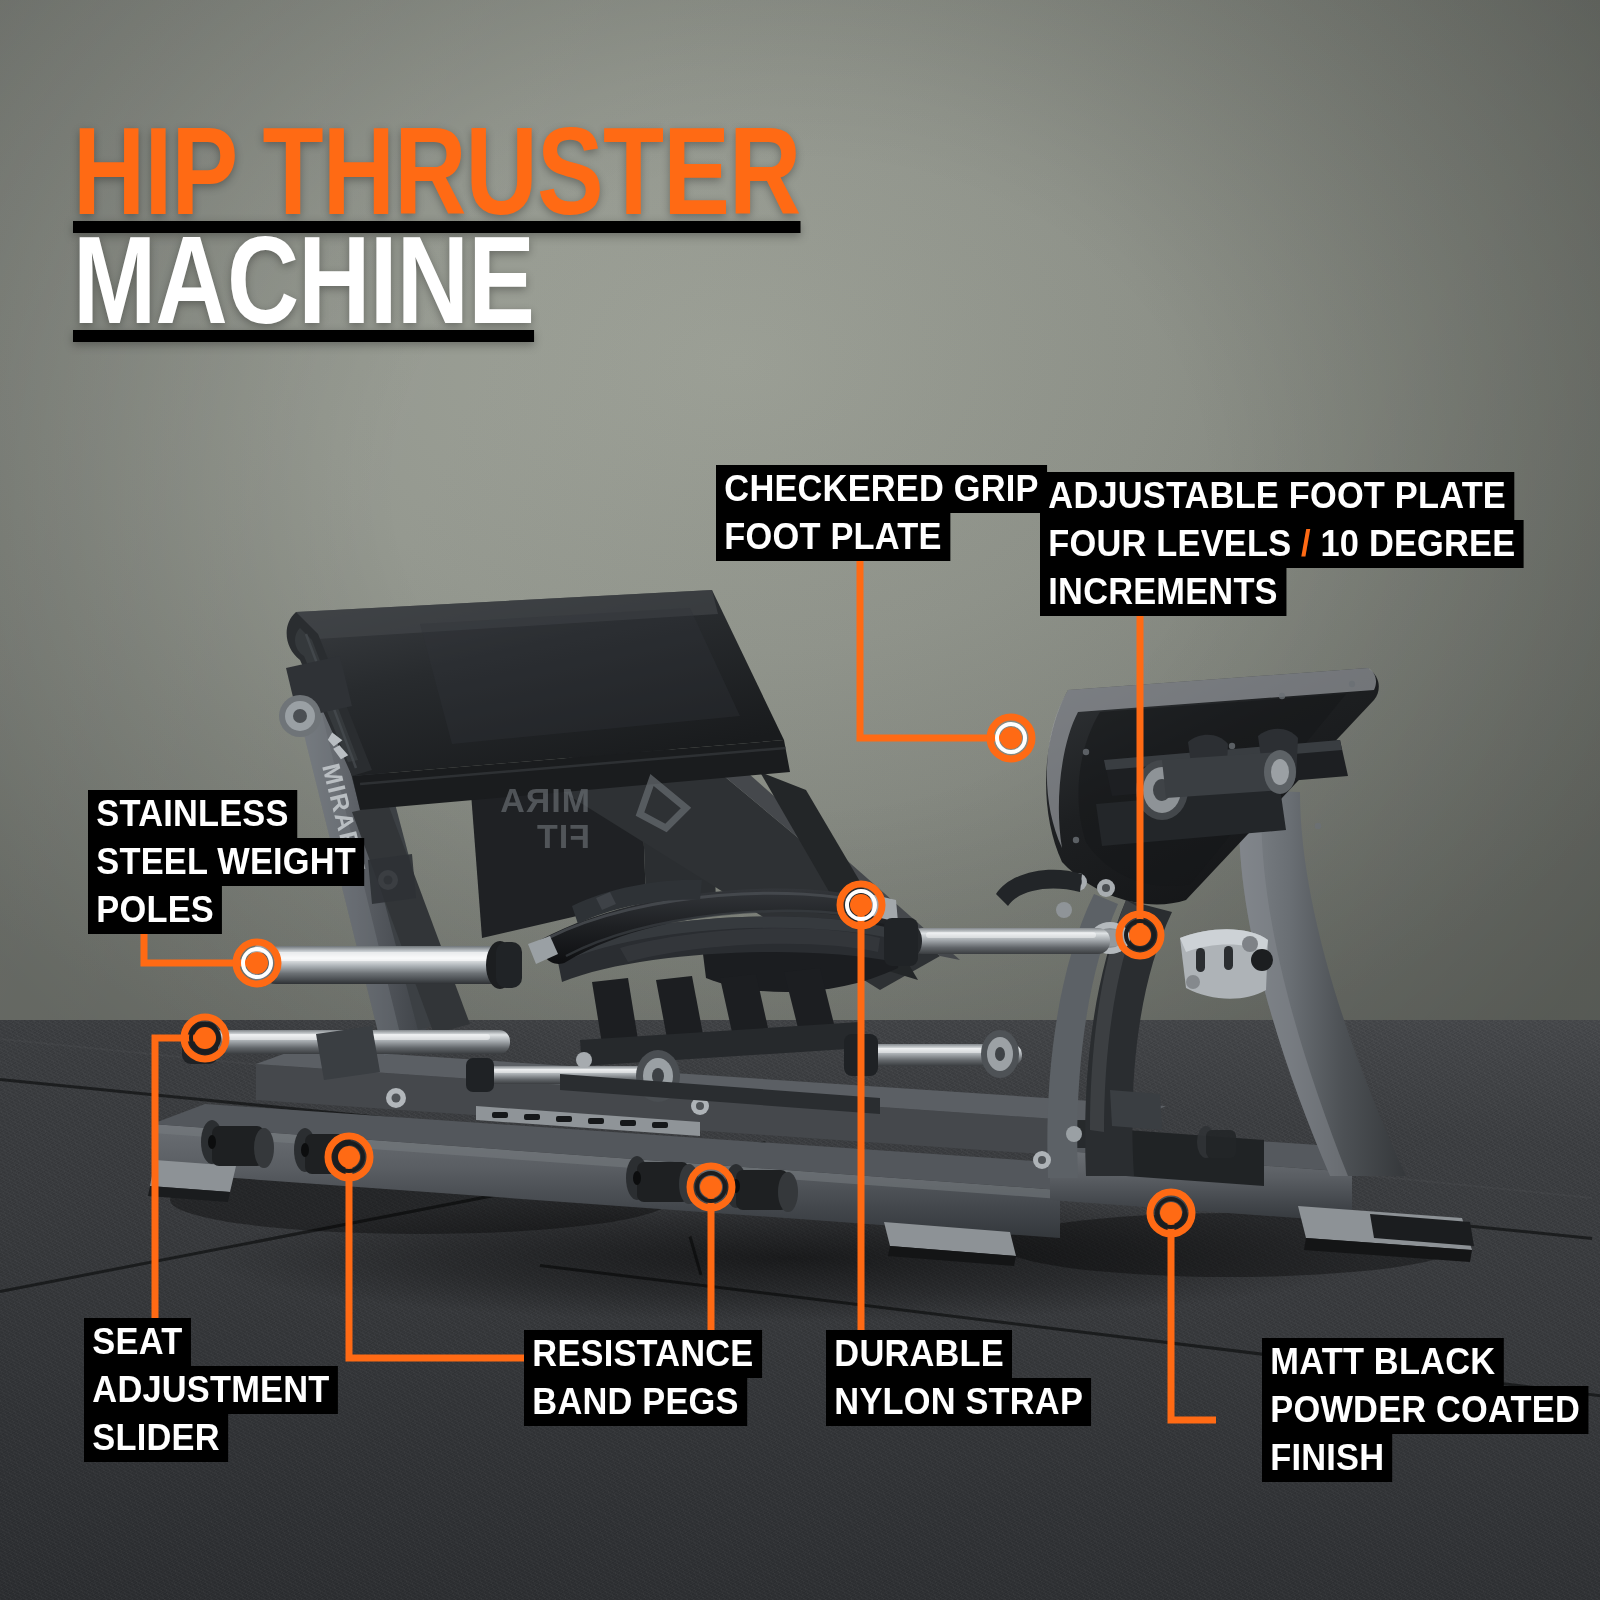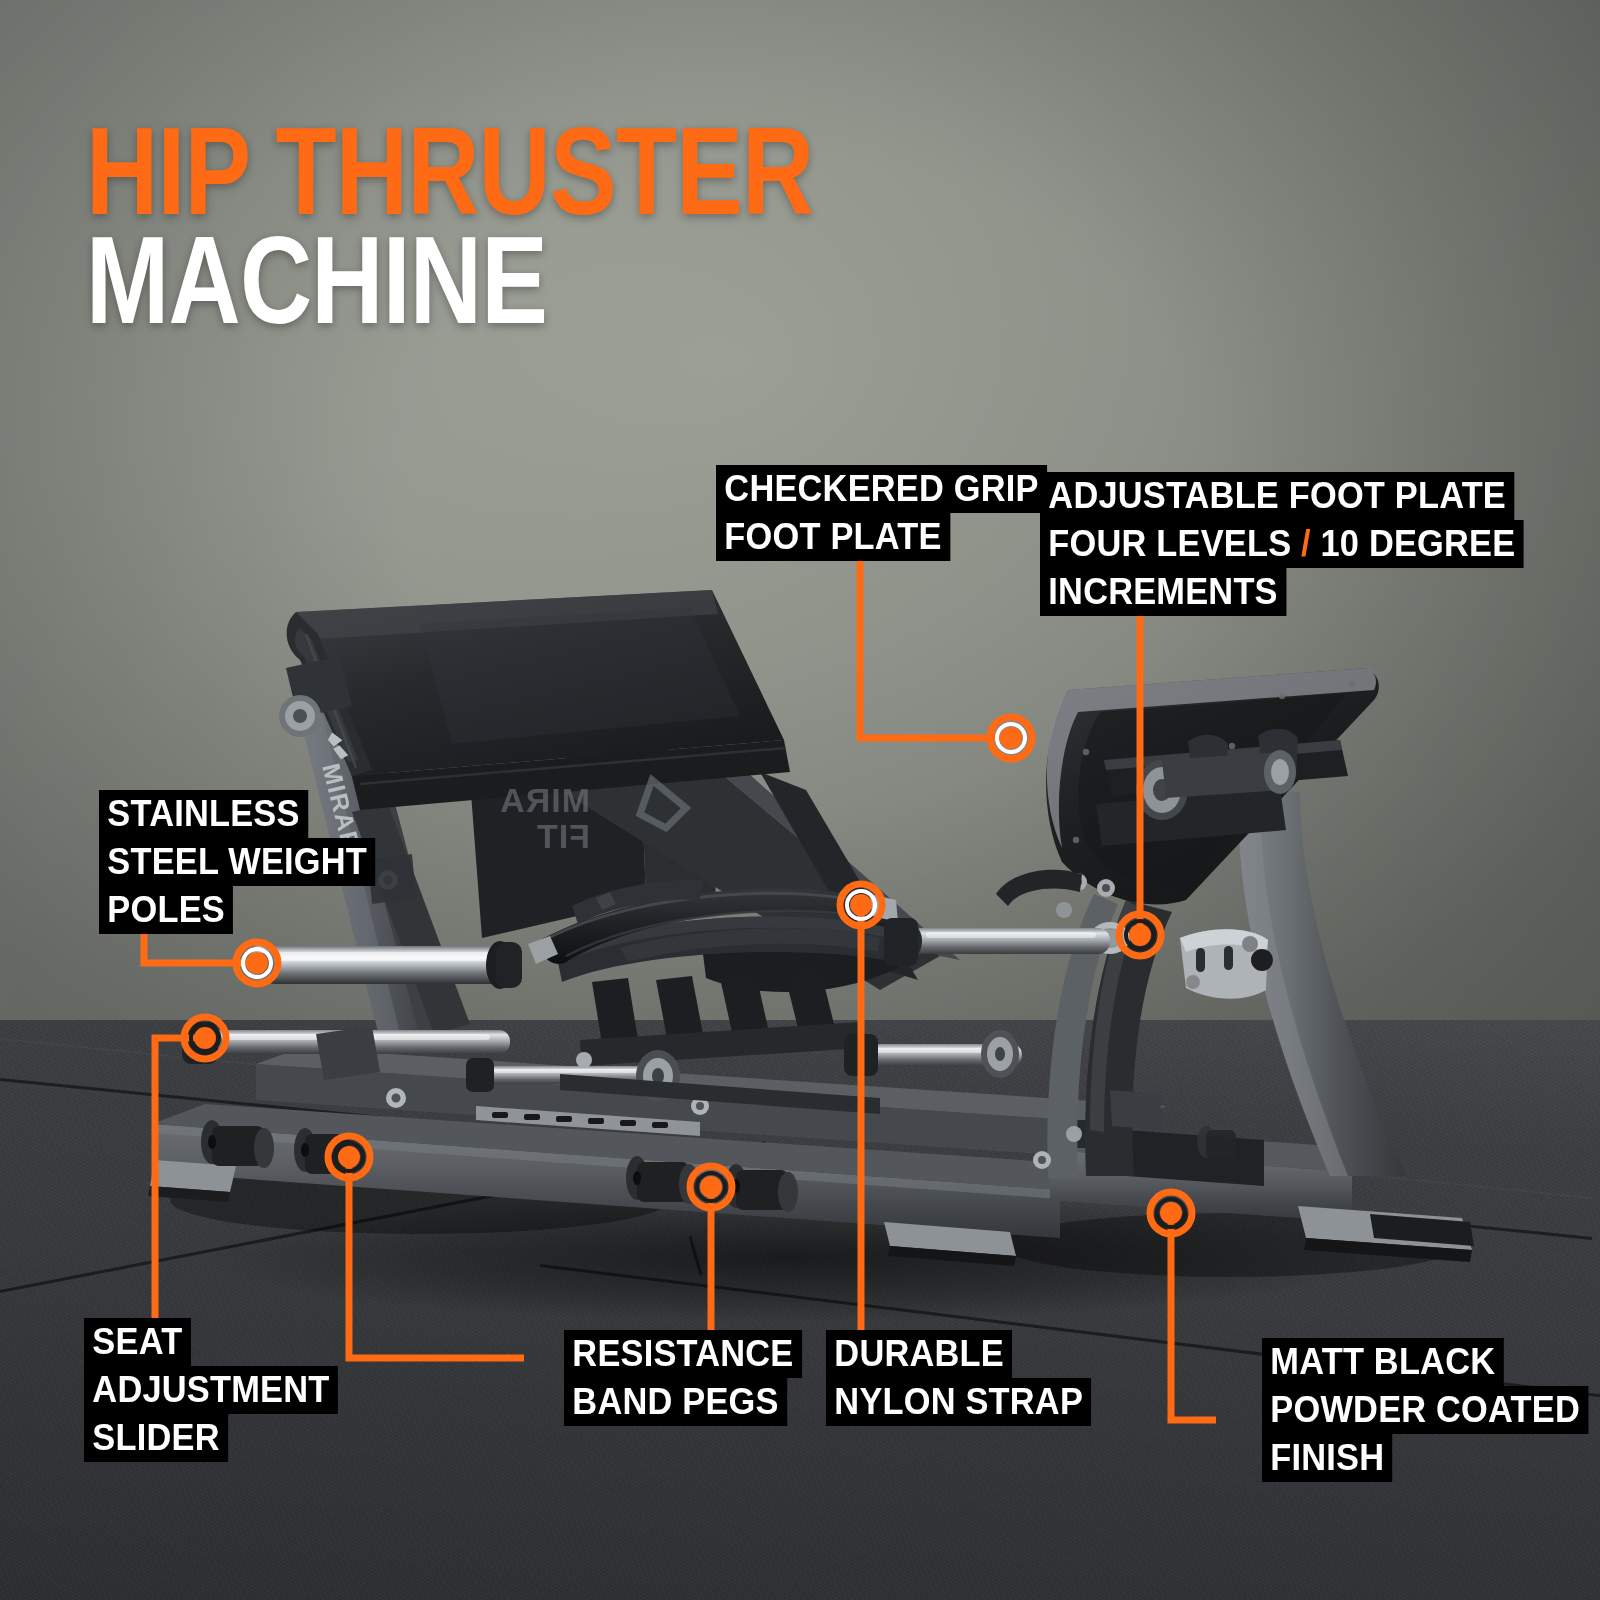--- a/index.html
+++ b/index.html
@@ -40,21 +40,21 @@
       repeating-linear-gradient(71deg, rgba(255,255,255,.018) 0 1px, rgba(0,0,0,0) 1px 5px);
     opacity:.85;
   }
   .floor-seam { position:absolute; background:rgba(10,11,12,.62); }
   .floor-seam.hl { background:rgba(255,255,255,.055); }
 
   
   #photo { position:absolute; left:0; top:0; width:1600px; height:1600px; }
 
   
-  .title-block { position:absolute; left:86px; top:118px; }
+  .title-block { position:absolute; left:73px; top:118px;text-decoration:underline; }
   .t-line {
     display:block;
     font-family:"Liberation Sans Narrow","Liberation Sans", sans-serif;
     font-weight:700;
     letter-spacing:-1px;
     line-height:.84;
     transform:scaleX(.80);
     transform-origin:left top;
     white-space:nowrap;
     text-shadow:0 3px 10px rgba(0,0,0,.30);
@@ -509,33 +509,33 @@
   <div class="callout" style="left:1040px;top:472px;text-decoration:underline;">
     <span class="ln">ADJUSTABLE FOOT PLATE</span>
     <span class="ln">
         <span>FOUR LEVELS </span>
         <span class="sep">/</span>
         <span> 10 DEGREE</span>
       </span>
     <span class="ln">INCREMENTS</span>
   </div>
 
-  <div class="callout" style="left:88px;top:790px;margin-left:11px;">
+  <div class="callout" style="left:88px;top:790px;">
     <span class="ln">STAINLESS</span>
     <span class="ln">STEEL WEIGHT</span>
     <span class="ln">POLES</span>
   </div>
 
   <div class="callout" style="left:84px;top:1318px;text-align:right;">
     <span class="ln">SEAT</span>
     <span class="ln">ADJUSTMENT</span>
     <span class="ln">SLIDER</span>
   </div>
 
-  <div class="callout" style="left:564px;top:1330px;">
+  <div class="callout" style="left:524px;top:1330px;">
     <span class="ln">RESISTANCE</span>
     <span class="ln">BAND PEGS</span>
   </div>
 
   <div class="callout" style="left:826px;top:1330px;">
     <span class="ln">DURABLE</span>
     <span class="ln">NYLON STRAP</span>
   </div>
 
   <div class="callout" style="left:1218px;top:1338px;padding-left:44px;">

